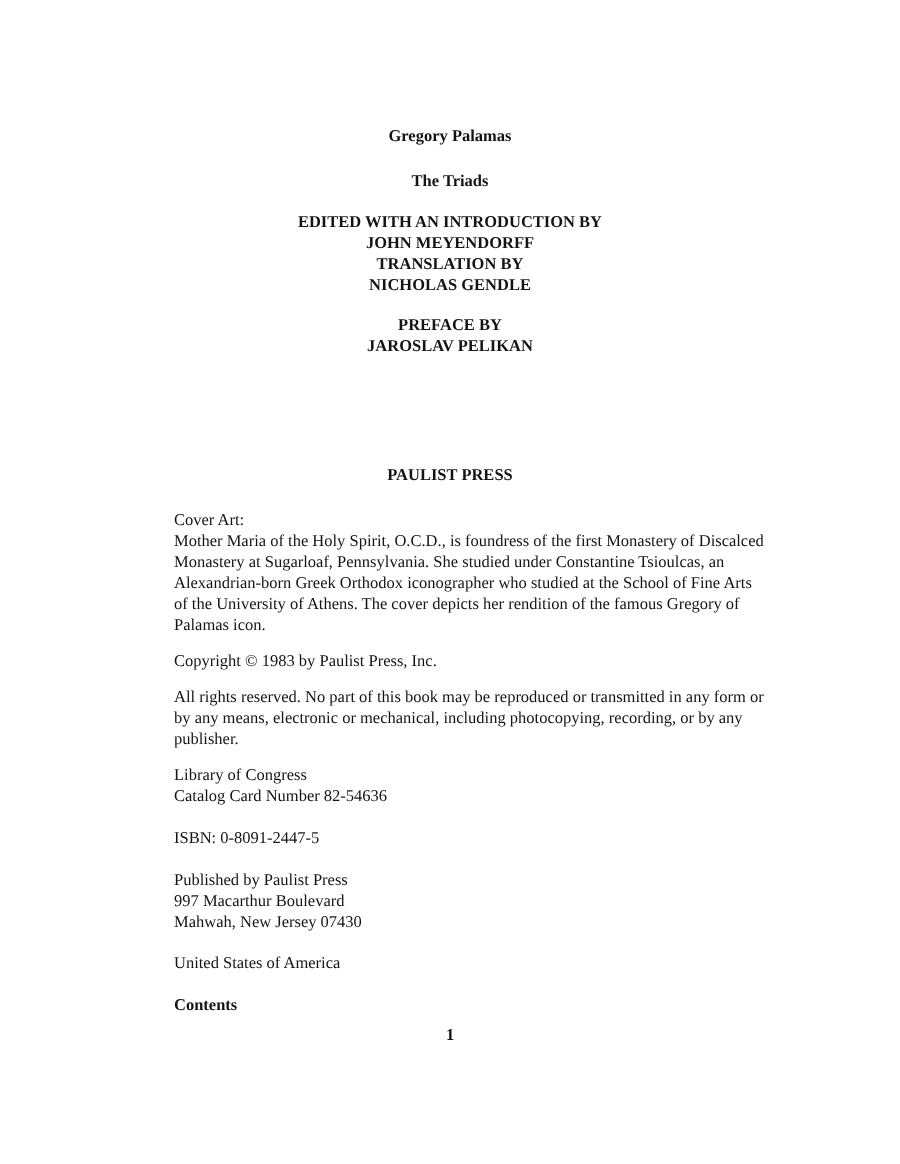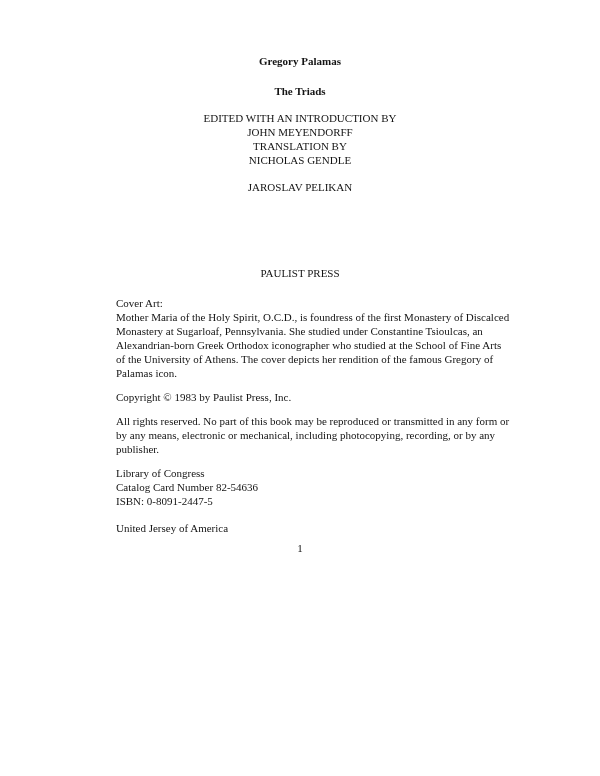--- a/index.html
+++ b/index.html
@@ -8,49 +8,50 @@
     position: relative;
     width: 544px;
     height: 776px;
     margin: 0 auto;
     background: #ffffff;
     font-family: "Liberation Serif", "DejaVu Serif", serif;
     font-size: 11px;
     line-height: 14px;
     color: #141414;
     overflow: hidden;
-    padding-top: 54px;
+    padding-top: 84px;
   }
-  .centered { text-align: center; }
+  .centered { text-align: center; font-weight: bold; }
   .left { margin-left: 88px; }
   .bold { font-weight: bold; }
   .line { white-space: nowrap; }
   .mt6  { margin-top: 6px; }
   .mt10 { margin-top: 10px; }
   .mt13 { margin-top: 13px; }
-  .mt14 { }
+  .mt14 { margin-top: 14px; }
   .mt16 { margin-top: 16px; }
   .mt48 { margin-top: 72px; }
 </style>
 </head>
 <body>
 
 <div class="page">
 
   <div class="centered bold line">Gregory Palamas</div>
   <div class="centered bold line mt16">The Triads</div>
 
   <div class="centered mt13">
     <div class="line">EDITED WITH AN INTRODUCTION BY</div>
     <div class="line">JOHN MEYENDORFF</div>
     <div class="line">TRANSLATION BY</div>
     <div class="line">NICHOLAS GENDLE</div>
   </div>
 
   <div class="centered mt13">
+    <div class="line">PREFACE BY</div>
     <div class="line">JAROSLAV PELIKAN</div>
   </div>
 
   <div class="centered line mt48">PAULIST PRESS</div>
 
   <div class="left mt16">
     <div class="line">Cover Art:</div>
     <div class="line">Mother Maria of the Holy Spirit, O.C.D., is foundress of the first Monastery of Discalced</div>
     <div class="line">Monastery at Sugarloaf, Pennsylvania. She studied under Constantine Tsioulcas, an</div>
     <div class="line">Alexandrian-born Greek Orthodox iconographer who studied at the School of Fine Arts</div>
@@ -66,22 +67,28 @@
     <div class="line">publisher.</div>
   </div>
 
   <div class="left mt10">
     <div class="line">Library of Congress</div>
     <div class="line">Catalog Card Number 82-54636</div>
   </div>
 
   <div class="left line mt14">ISBN: 0-8091-2447-5</div>
 
+  <div class="left mt14">
+    <div class="line">Published by Paulist Press</div>
+    <div class="line">997 Macarthur Boulevard</div>
+    <div class="line">Mahwah, New Jersey 07430</div>
+  </div>
 
 
   <div class="left mt13">
-    <div class="line">United Jersey of America</div>
+    <div class="line">United States of America</div>
   </div>
 
+  <div class="left bold line mt14">Contents</div>
 
   <div class="centered line mt6">1</div>
 
 </div>
 
 </body></html>

